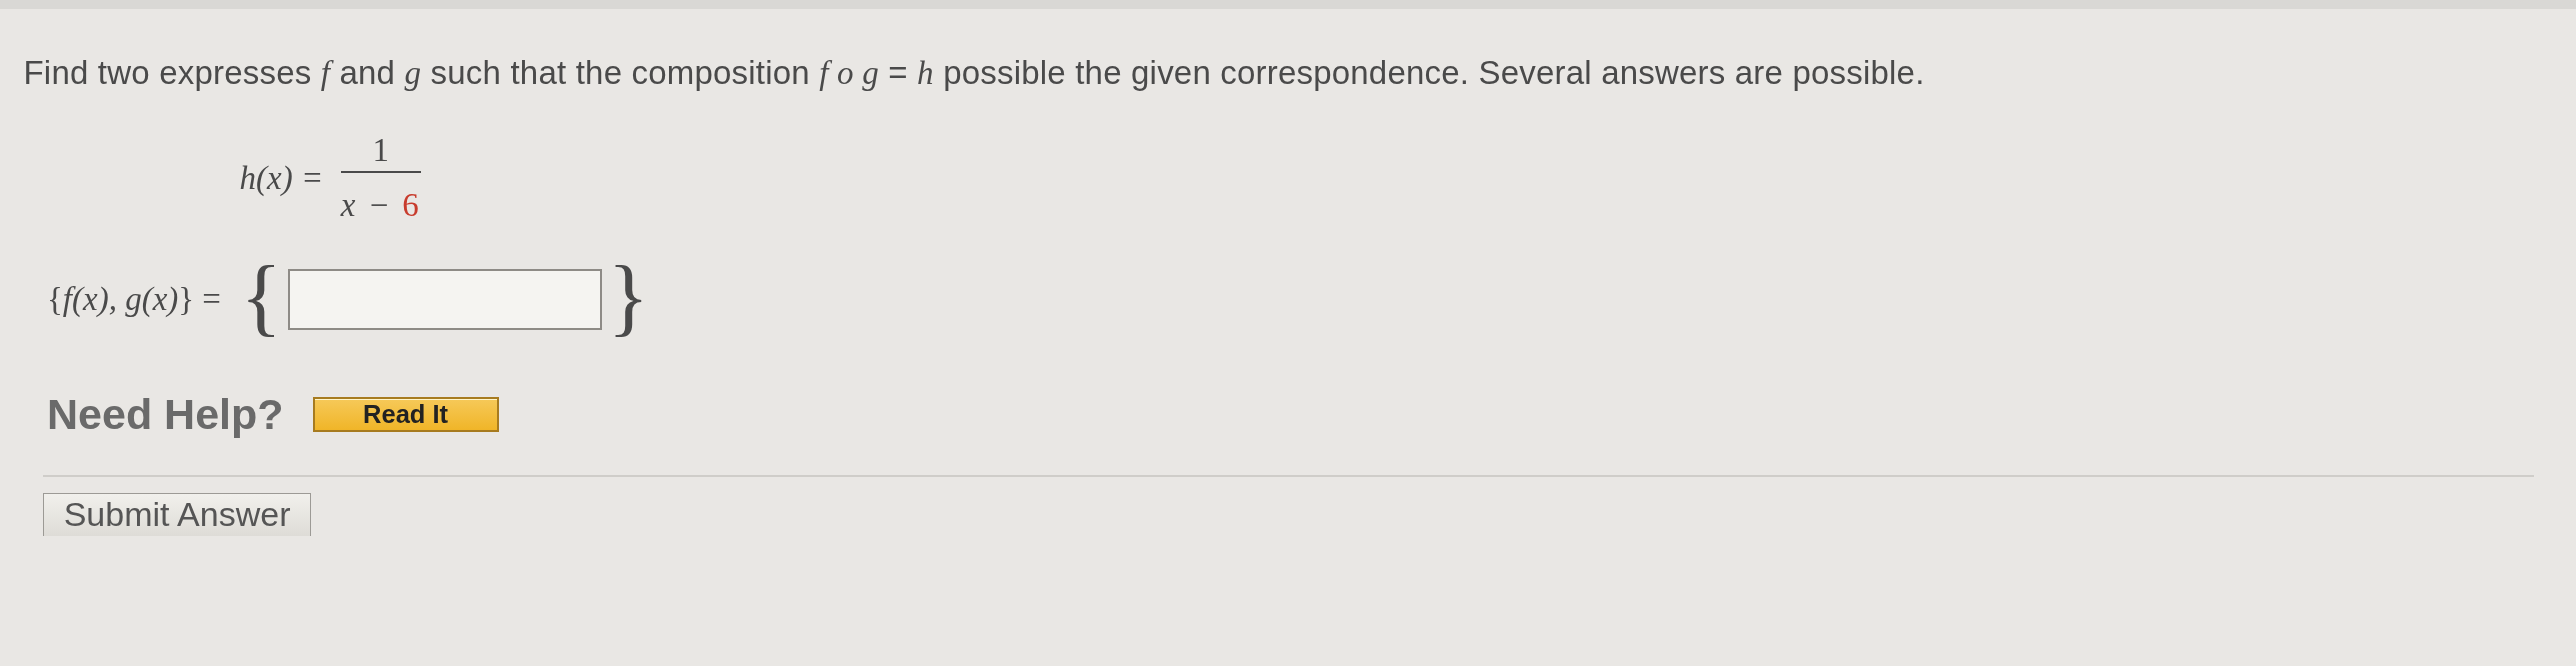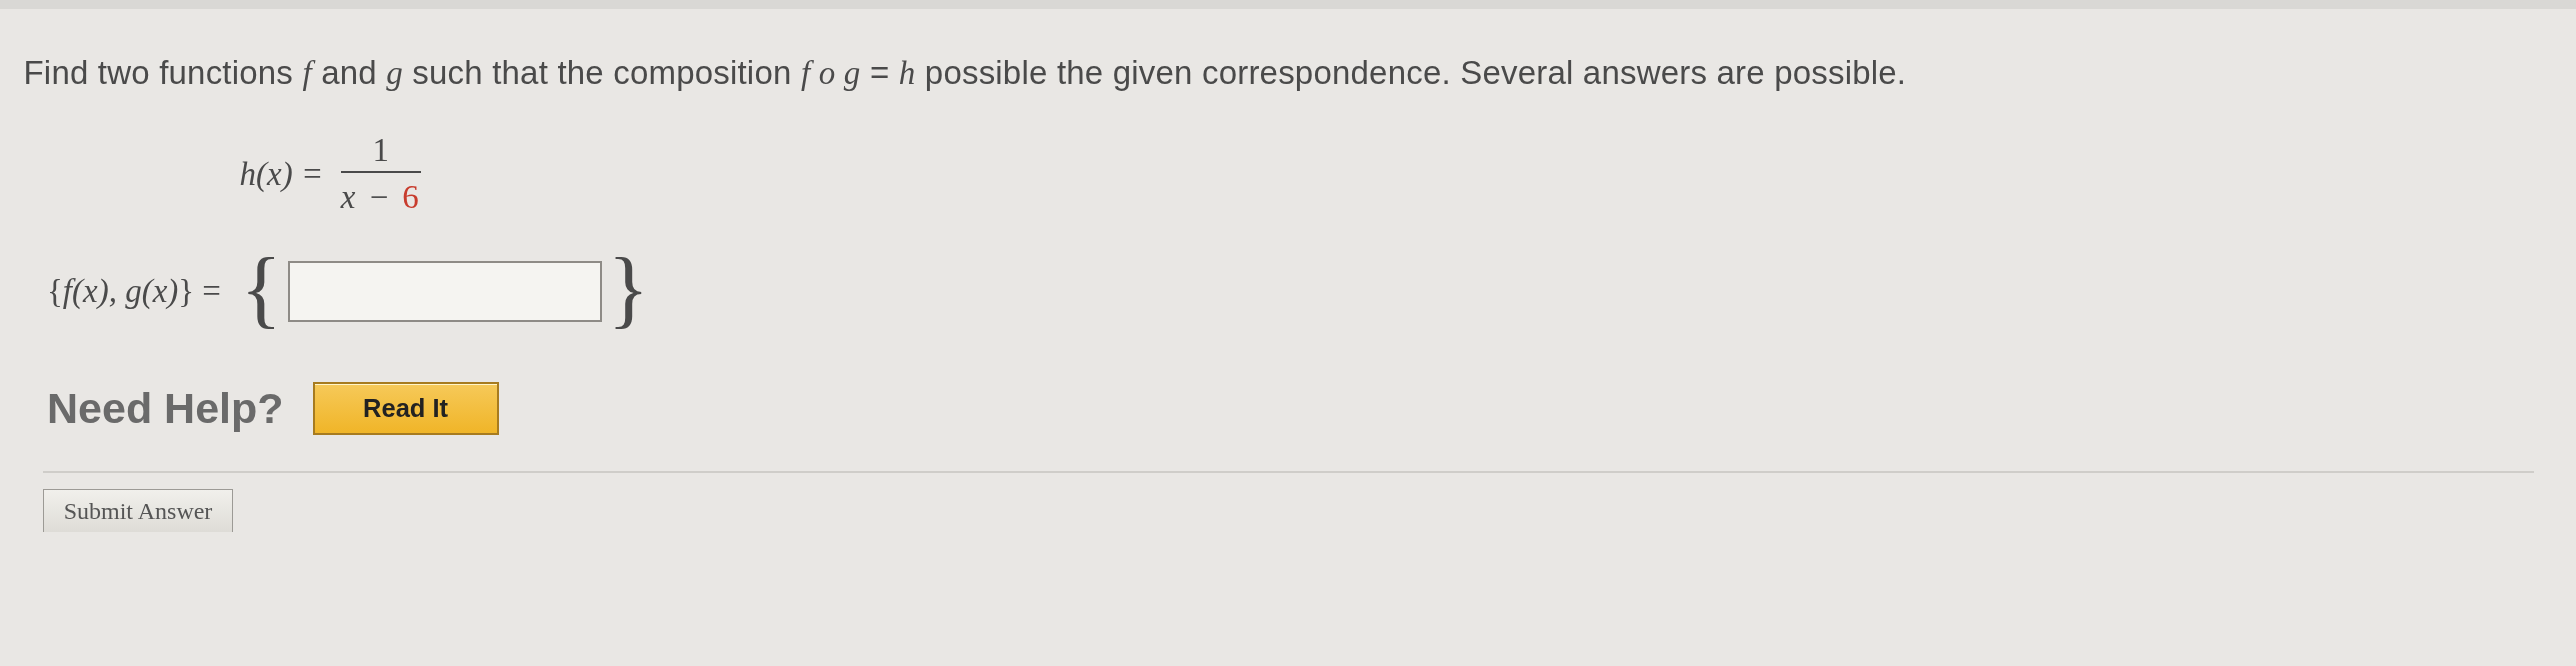--- a/index.html
+++ b/index.html
@@ -33,21 +33,21 @@
   .fraction {
     display: inline-flex;
     flex-direction: column;
     align-items: center;
     font-family: "Times New Roman", serif;
     line-height: 1;
     margin-left: 11.8px;
   }
   .fraction .num { padding: 0 27.5px 3.9px 27.5px; }
   .fraction .bar { width: 100%; border-top: 2px solid #4a4a4a; }
-  .fraction .den { padding-top: 8px; letter-spacing: 2px; }
+  .fraction .den { padding-top: 16px; letter-spacing: 2px; }
   .fraction .den .accent { color: #c83c2d; }
 
   .answer-row {
     display: flex;
     align-items: center;
     margin-left: 23.5px;
     margin-bottom: 47px;
     font-family: "Times New Roman", serif;
   }
   .set-label { margin-right: 13.7px; }
@@ -77,21 +77,21 @@
   .need-help {
     color: #6a6a6a;
     font-weight: 700;
     font-size: 43px;
     margin-right: 29px;
   }
   .read-it {
     display: inline-flex;
     align-items: center;
     justify-content: center;
-    width: 186px; height: 53px;
+    width: 186px; height: 35px;
     background: linear-gradient(#f6c959, #f0b528);
     border: 2px solid #a77b1f;
     color: #222;
     font-weight: 700;
     font-size: 25.5px;
     cursor: pointer;
     box-shadow: inset 0 1px 0 #fff5c9;
   }
 
   .sep {
@@ -105,32 +105,31 @@
     margin-left: 19.6px;
     display: inline-flex;
     align-items: center;
     justify-content: center;
     padding: 0 19.6px;
     height: 43px;
     background: linear-gradient(#f1f0ec, #dedcd7);
     border: 1px solid #9c9a95;
     border-bottom: none;
     color: #555;
-    font-size: 24px;
+    font-size: 34px;
     cursor: pointer;
-    font-family: Liberation Serif, serif;
   }
 </style>
 </head>
 <body>
 
 <div class="container">
 
   <div class="prompt">
-    <span>Find two functions </span><span class="italic">f</span><span> and </span><span class="italic">g</span><span> such that the composition </span><span class="italic">f o g</span><span> = </span><span class="italic">h</span><span> possible the given correspondence. Several answers are possible.</span>
+    <span>Find two expresses </span><span class="italic">f</span><span> and </span><span class="italic">g</span><span> such that the composition </span><span class="italic">f o g</span><span> = </span><span class="italic">h</span><span> possible the given correspondence. Several answers are possible.</span>
   </div>
 
   <div class="hx-row">
     <span class="hx-label">h(x) =</span>
     <span class="fraction">
       <span class="num serif">1</span>
       <span class="bar"></span>
       <span class="den serif">
         <span class="italic">x − </span><span class="accent">6</span>
       </span>

